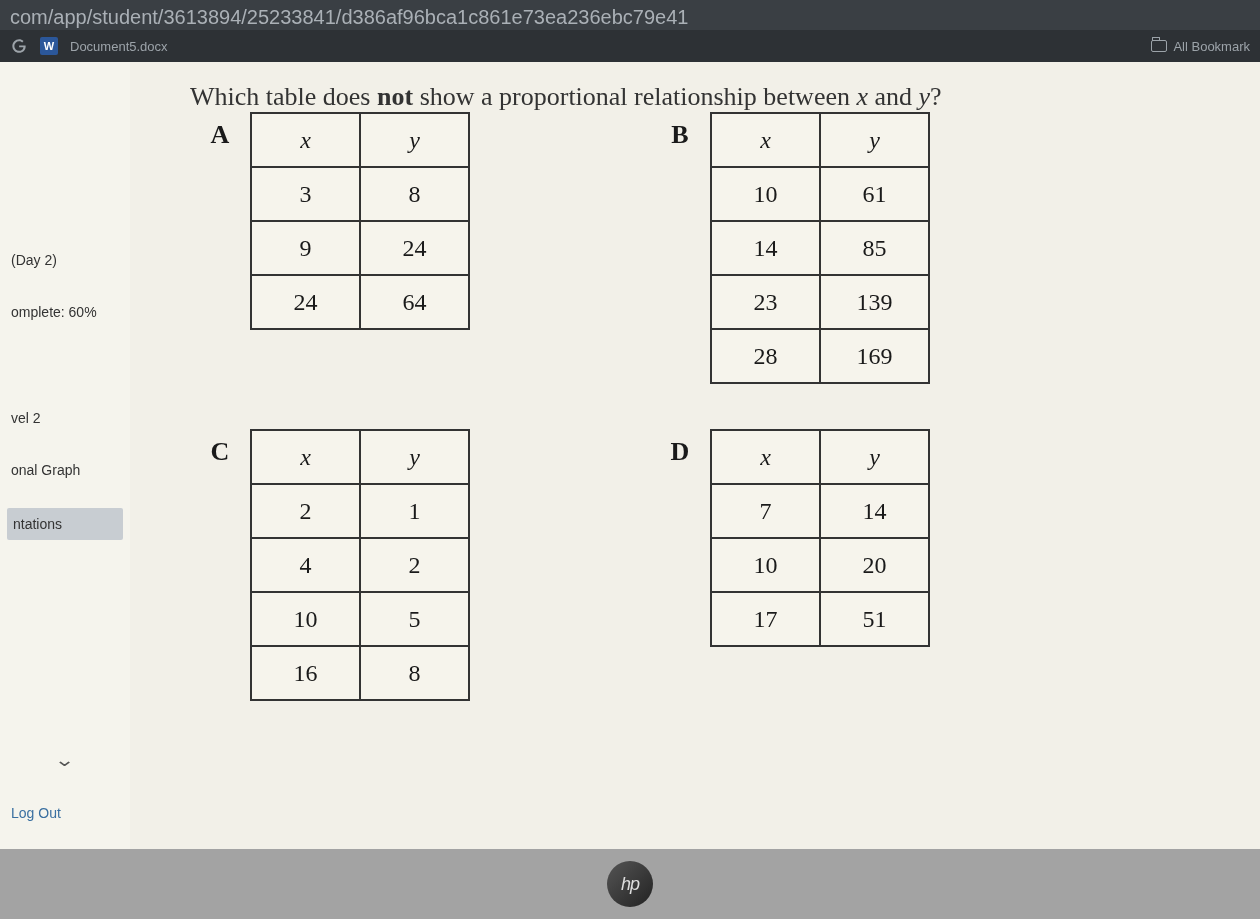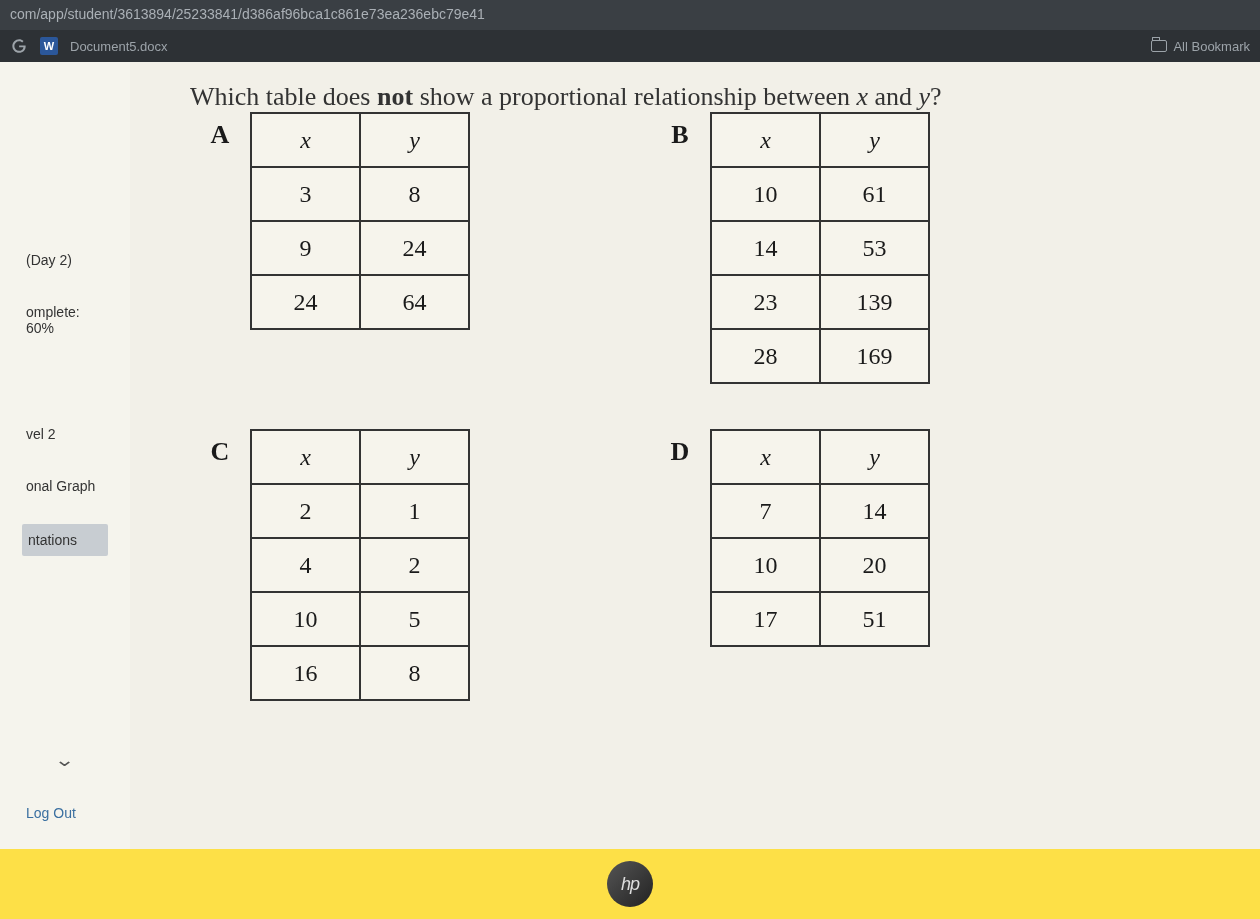--- a/index.html
+++ b/index.html
@@ -9,21 +9,21 @@
       width: 1260px;
       height: 919px;
       overflow: hidden;
       position: relative;
     }
     .browser-bar {
       background: #3a3f44;
       color: #aab0b6;
       padding: 6px 10px;
       font-family: Arial, sans-serif;
-      font-size: 14px;
+      font-size: 20px;
       height: 30px;
     }
     .bookmarks-bar {
       background: #2d3135;
       color: #9ca3a9;
       padding: 6px 10px;
       font-family: Arial, sans-serif;
       font-size: 13px;
       height: 32px;
       display: flex;
@@ -54,21 +54,21 @@
       border-radius:1px 1px 0 0;
     }
     .main-area {
       display: flex;
       height: calc(100% - 62px - 70px);
       background: #e0dfd8;
     }
     .sidebar {
       width: 130px;
       background: #f5f4ed;
-      padding: 20px 22px;
+      padding: 20px 7px;
       font-family: Arial, sans-serif;
       color: #333;
       display: flex;
       flex-direction: column;
       gap: 24px;
       font-size: 14px;
     }
     .sidebar-item { padding: 6px 4px; }
     .sidebar-item.active {
       background: #c8cdd2;
@@ -125,21 +125,21 @@
     }
     table.data-table th {
       font-style: italic;
       font-family: 'Times New Roman', serif;
       font-weight: normal;
     }
     .bottom-black {
       position: absolute;
       bottom: 0; left: 0; right: 0;
       height: 70px;
-      background: #fde047;
+      background: #a3a3a3;
       display:flex; align-items:center; justify-content:center;
     }
     .hp-logo {
       width:46px; height:46px; border-radius:50%;
       background: linear-gradient(135deg,#555,#222);
       display:flex; align-items:center; justify-content:center;
       color:#ddd; font-family: Arial; font-style:italic; font-size:18px;
       letter-spacing:-1px;
     }
   </style>
@@ -216,21 +216,21 @@
             <tr>
               <th>x</th>
               <th>y</th>
             </tr>
         <tr>
               <td>10</td>
               <td>61</td>
             </tr>
         <tr>
               <td>14</td>
-              <td>53</td>
+              <td>85</td>
             </tr>
         <tr>
               <td>23</td>
               <td>139</td>
             </tr>
         <tr>
               <td>28</td>
               <td>169</td>
             </tr>
       </tbody>

